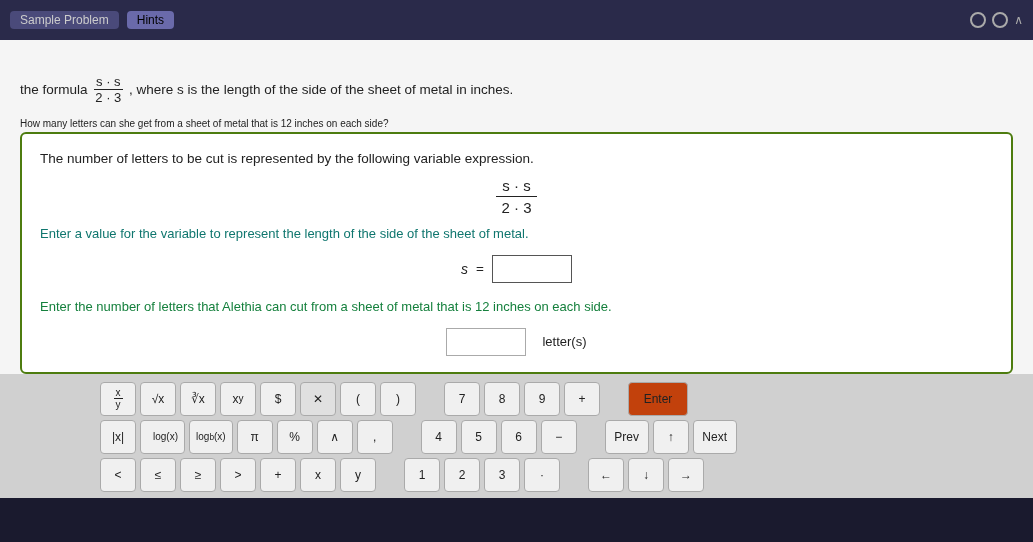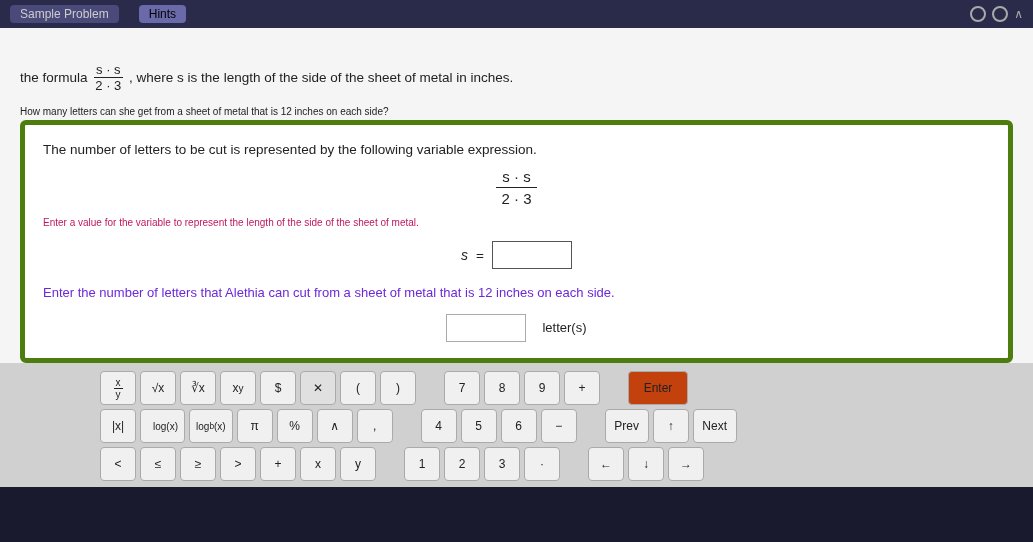--- a/index.html
+++ b/index.html
@@ -12,22 +12,22 @@
       height: 542px;
       overflow: hidden;
       position: relative;
     }
 
     .top-bar {
       display: flex;
       align-items: center;
       padding: 4px 10px;
       background: #2a2a4a;
-      height: 28px;
-      gap: 20px;
+      height: 40px;
+      gap: 8px;
     }
     .top-btn {
       background: #4a4a7a;
       border: none;
       border-radius: 4px;
       color: #ccc;
       padding: 2px 10px;
       font-size: 12px;
       cursor: pointer;
     }
@@ -80,21 +80,21 @@
     .fraction-inline .den {
       padding: 0 2px;
       line-height: 1.2;
     }
     .question-text {
       font-size: 10px;
     }
 
     .answer-box {
       background: #fff;
-      border: 5px solid #4d7c0f;
+      border: 2px solid #4d7c0f;
       border-radius: 6px;
       padding: 14px 18px 16px 18px;
       margin-bottom: 0;
       font-size: 13.5px;
     }
     .answer-box-title {
       font-weight: normal;
       margin-bottom: 6px;
       color: #222;
     }
@@ -108,24 +108,24 @@
     .fraction-centered .num {
       border-bottom: 1.5px solid #222;
       padding: 0 6px;
       line-height: 1.4;
     }
     .fraction-centered .den {
       padding: 0 6px;
       line-height: 1.4;
     }
     .enter-variable-text {
-      color: #be185d;
+      color: #0f766e;
       margin-top: 6px;
       margin-bottom: 10px;
-      font-size: 10px;
+      font-size: 13px;
     }
     .s-equals-row {
       display: flex;
       align-items: center;
       justify-content: center;
       gap: 8px;
       margin-bottom: 14px;
     }
     .s-label {
       font-style: italic;
@@ -135,21 +135,21 @@
       border: 1.5px solid #555;
       width: 80px;
       height: 28px;
       background: #fff;
       outline: none;
       font-size: 14px;
       padding: 2px 4px;
     }
     .enter-number-text {
       font-size: 13px;
-      color: #6d28d9;
+      color: #15803d;
       margin-bottom: 10px;
     }
     .letters-row {
       display: flex;
       align-items: center;
       justify-content: center;
       gap: 16px;
     }
     .letters-input {
       border: 1.5px solid #aaa;

